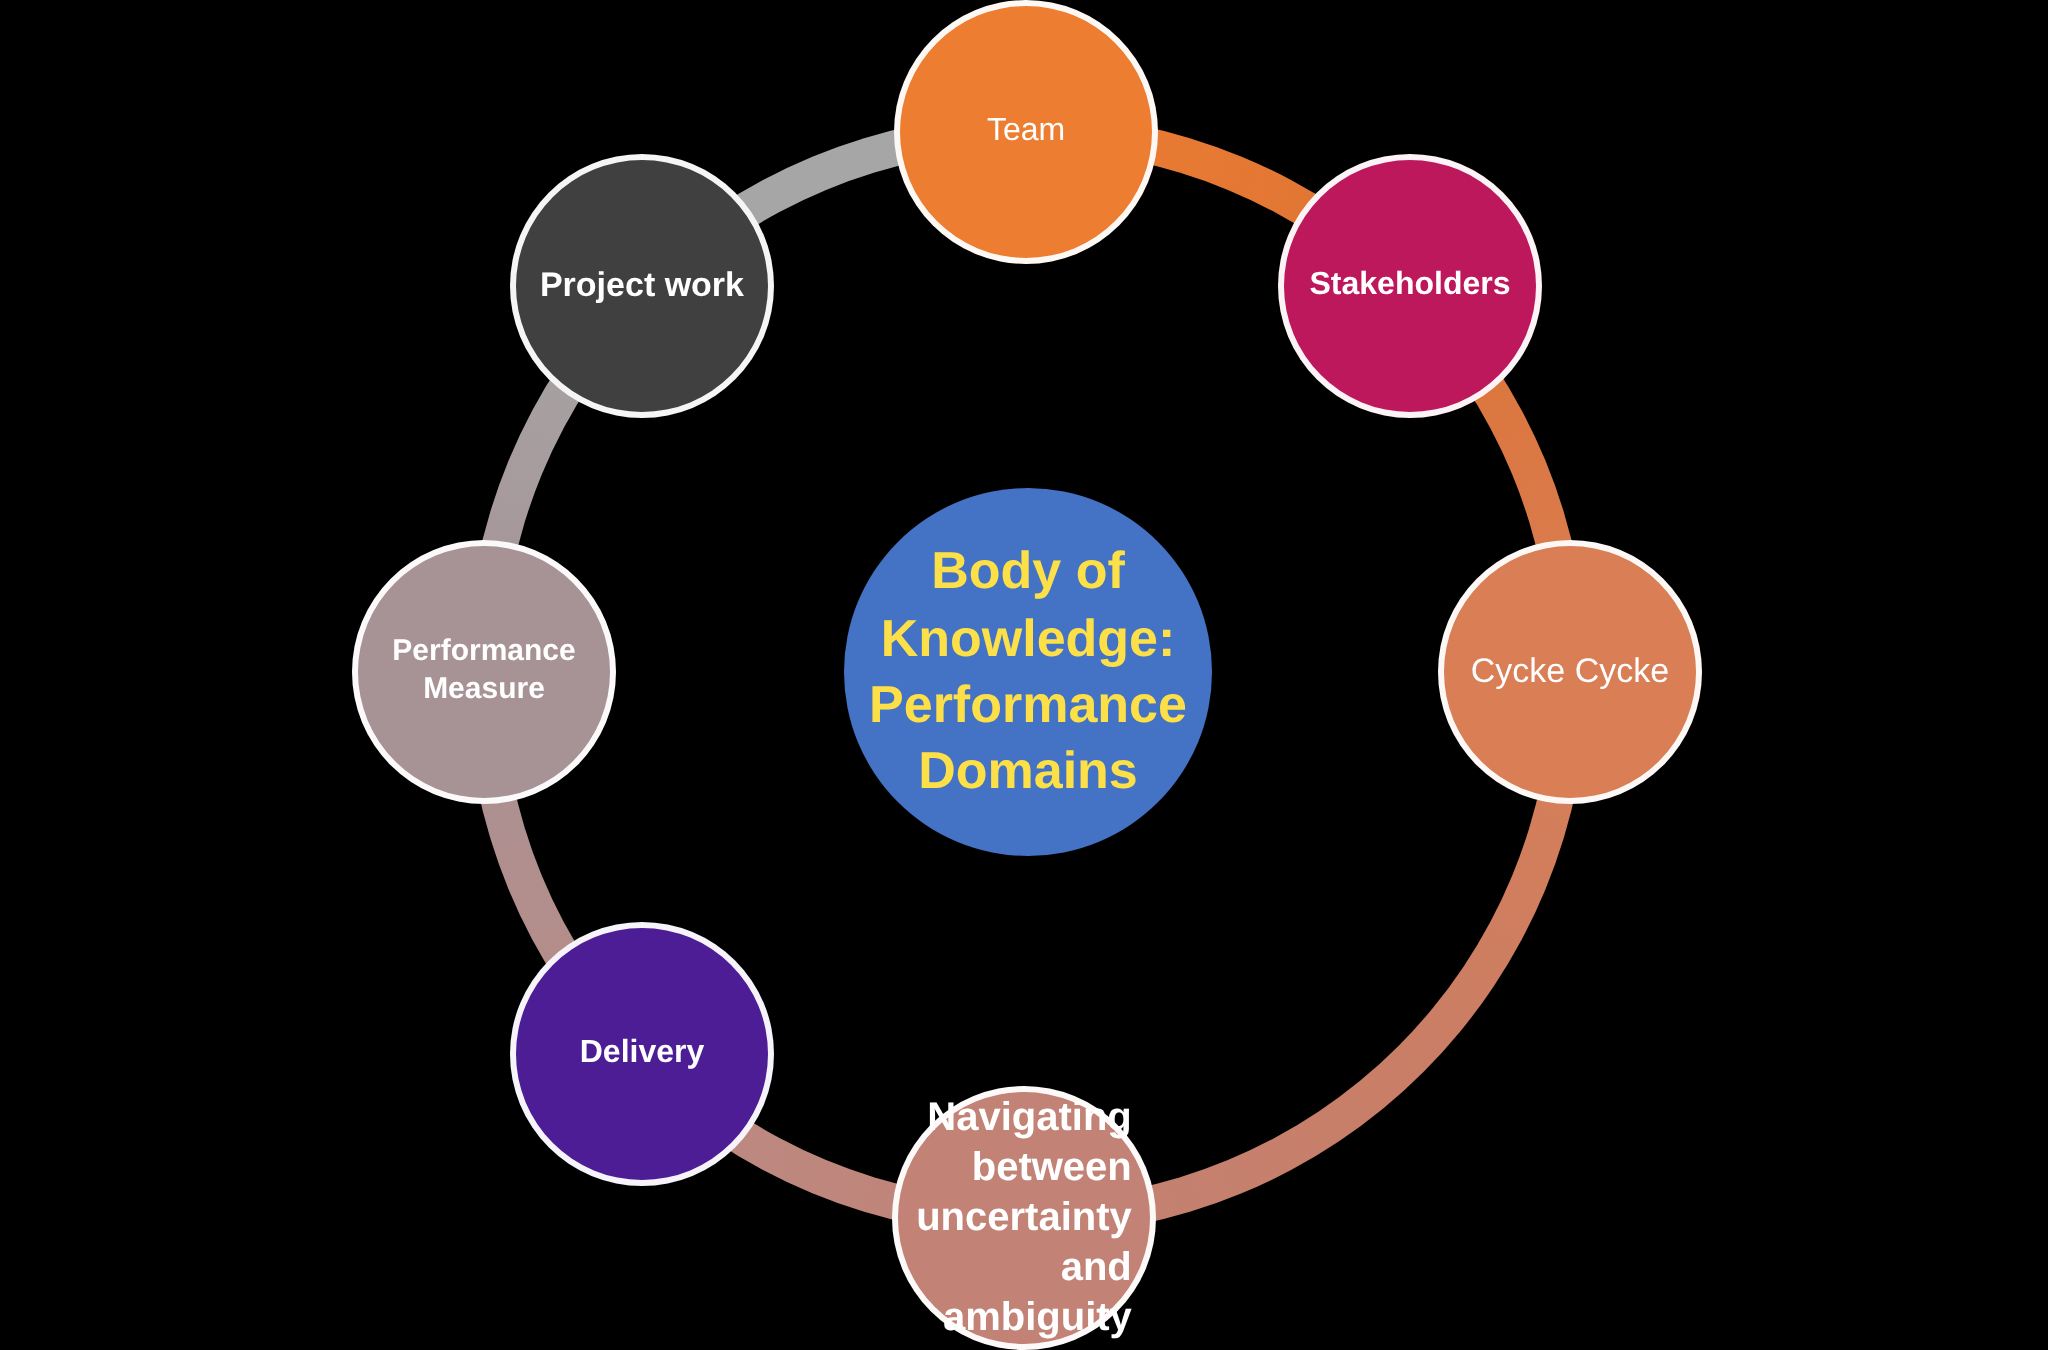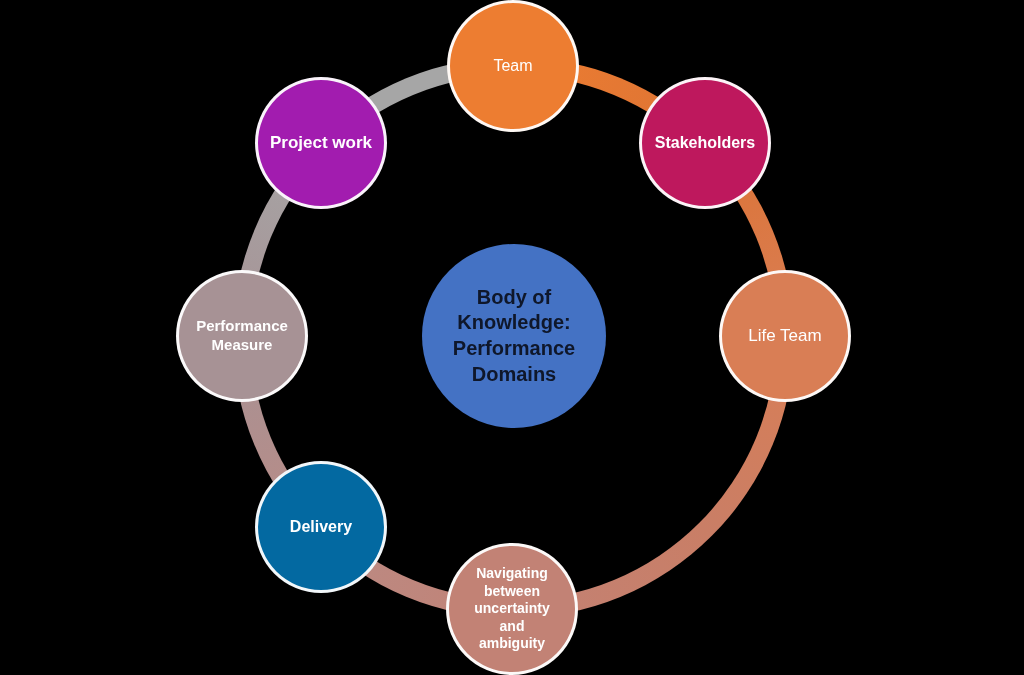--- a/index.html
+++ b/index.html
@@ -59,38 +59,38 @@
   .pos-bottom       { left: 446px; top: 543px; }
   .pos-bottom-left  { left: 255px; top: 461px; }
   .pos-left         { left: 176px; top: 270px; }
   .pos-top-left     { left: 255px; top: 77px;  }
 
   .fw-bold    { font-weight: bold; }
   .fw-regular { font-weight: normal; }
   .fs-16 { font-size: 16px; }
   .fs-17 { font-size: 17px; }
   .fs-15 { font-size: 15px; }
-  .fs-14 { font-size: 14px; line-height: 1.3; }
+  .fs-14 { font-size: 20px; line-height: 1.3; text-align: right; }
 
   
   .center-node {
     position: absolute;
     left: 422px;
     top: 244px;
     width: 184px;
     height: 184px;
     border-radius: 50%;
     display: flex;
     align-items: center;
     justify-content: center;
     text-align: center;
   }
   .center-node .label {
-    color: #0f172a;
-    font-size: 20px;
+    color: #fde047;
+    font-size: 26px;
     font-weight: bold;
     line-height: 1.28;
     white-space: pre-line;
   }
 </style>
 </head>
 <body>
 
 <div class="stage">
 
@@ -99,42 +99,42 @@
 
   <div class="node pos-top" style="background-color: rgb(237, 125, 49);">
     <span class="label fw-regular fs-16">Team</span>
   </div>
 
   <div class="node pos-top-right" style="background-color: #be185d;">
     <span class="label fw-bold fs-16">Stakeholders</span>
   </div>
 
   <div class="node pos-right" style="background-color: rgb(217, 126, 85);">
-    <span class="label fw-regular fs-17">Life Team</span>
+    <span class="label fw-regular fs-17">Cycke Cycke</span>
   </div>
 
 
   <div class="node pos-bottom" style="background-color: rgb(194, 130, 117);">
     <span class="label fw-bold fs-14">Navigating
 between
 uncertainty
 and
 ambiguity</span>
   </div>
 
-  <div class="node pos-bottom-left" style="background-color: #0369a1;">
+  <div class="node pos-bottom-left" style="background-color: #4c1d95;">
     <span class="label fw-bold fs-16">Delivery</span>
   </div>
 
   <div class="node pos-left" style="background-color: rgb(167, 146, 149);">
     <span class="label fw-bold fs-15">Performance
 Measure</span>
   </div>
 
-  <div class="node pos-top-left" style="background-color: #a21caf;">
+  <div class="node pos-top-left" style="background-color: #404040;">
     <span class="label fw-bold fs-17">Project work</span>
   </div>
 
   <div class="center-node" style="background-color: rgb(68, 114, 196);">
     <span class="label">Body of
 Knowledge:
 Performance
 Domains</span>
   </div>
 

